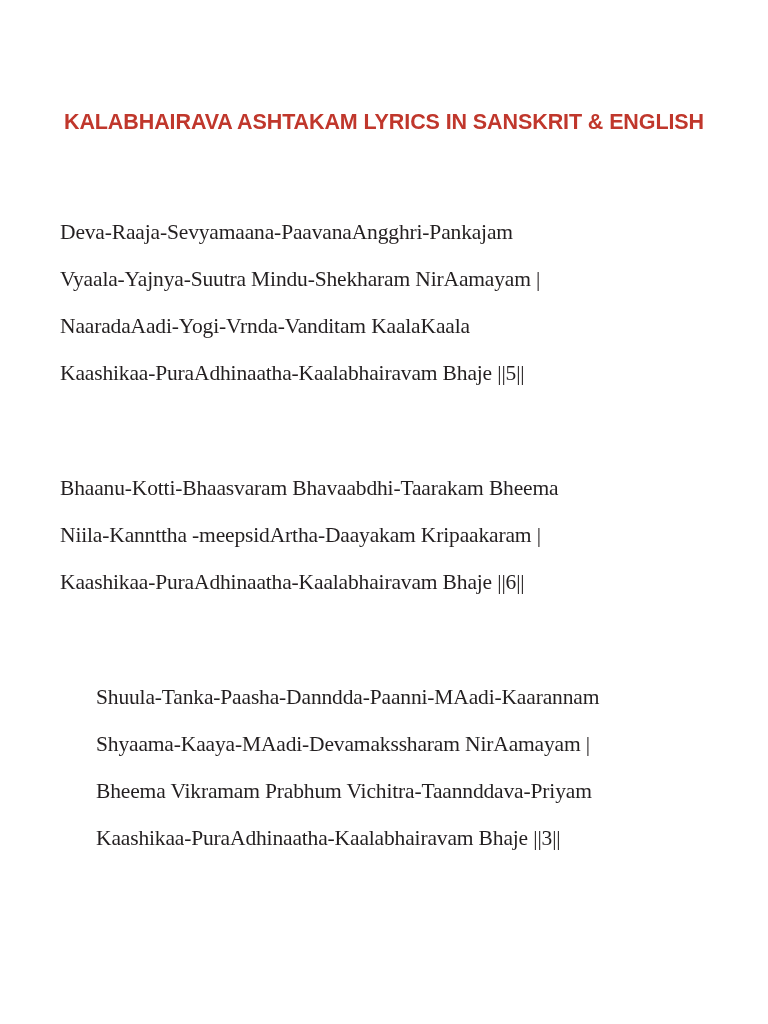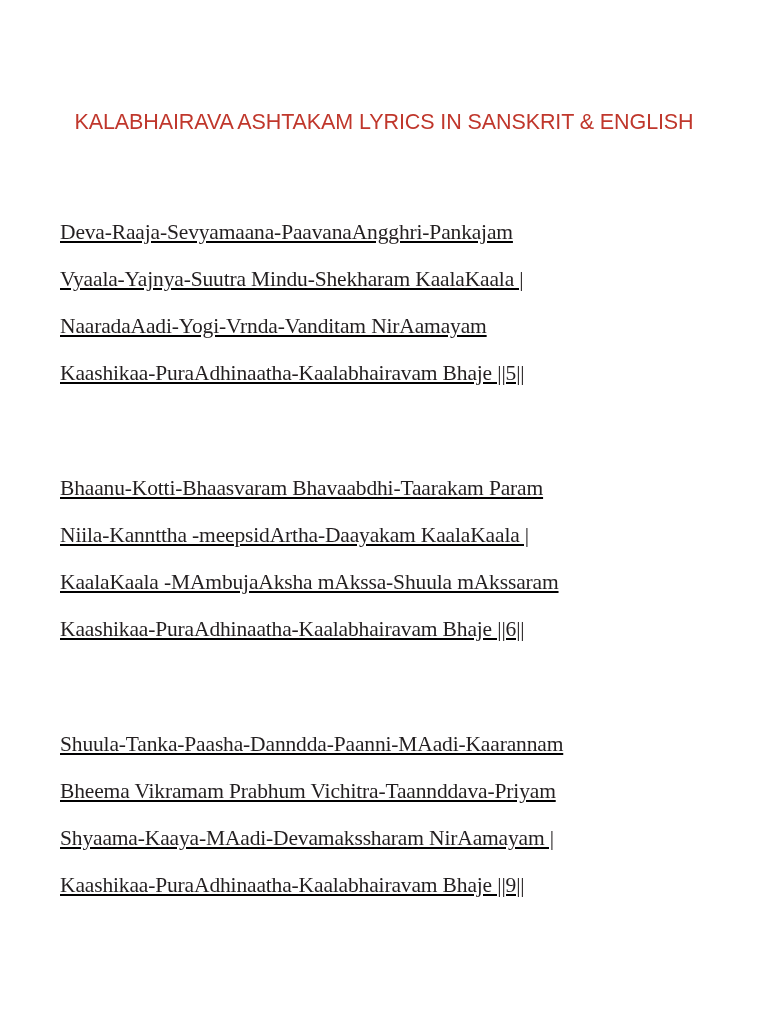--- a/index.html
+++ b/index.html
@@ -23,37 +23,37 @@
   }
   .doc-title {
     position: absolute;
     left: 0;
     right: 0;
     top: 97px;
     text-align: center;
     color: #c0372c;
     font-family: "Liberation Sans", sans-serif;
     font-size: 21.5px;
-    font-weight: 400;
+    font-weight: 700;
     letter-spacing: -0.1px;
     white-space: nowrap;
     line-height: 1.1;
   }
   .lyrics {
     position: absolute;
     left: 60px;
     top: 209px;
     right: 40px;
   }
   .stanza {
     margin: 0 0 68px 0;
-    text-decoration: underline;
   }
   .stanza:last-child {
     margin-bottom: 0;
+    margin-left: 36px;
   }
   .verse-line {
     color: #231f20;
     font-family: "Liberation Serif", "DejaVu Serif", serif;
     font-size: 21.5px;
     font-weight: 400;
     line-height: 47px;
     height: 47px;
     white-space: nowrap;
     letter-spacing: -0.15px;
@@ -63,34 +63,33 @@
 <body>
 
 <div class="page">
 
   <h1 class="doc-title">KALABHAIRAVA ASHTAKAM LYRICS IN SANSKRIT &amp; ENGLISH</h1>
 
   <div class="lyrics">
 
     <div class="stanza">
       <div class="verse-line">Deva-Raaja-Sevyamaana-PaavanaAngghri-Pankajam</div>
-      <div class="verse-line">Vyaala-Yajnya-Suutra Mindu-Shekharam KaalaKaala |</div>
-      <div class="verse-line">NaaradaAadi-Yogi-Vrnda-Vanditam NirAamayam</div>
+      <div class="verse-line">Vyaala-Yajnya-Suutra Mindu-Shekharam NirAamayam |</div>
+      <div class="verse-line">NaaradaAadi-Yogi-Vrnda-Vanditam KaalaKaala</div>
       <div class="verse-line">Kaashikaa-PuraAdhinaatha-Kaalabhairavam Bhaje ||5||</div>
     </div>
 
     <div class="stanza">
-      <div class="verse-line">Bhaanu-Kotti-Bhaasvaram Bhavaabdhi-Taarakam Param</div>
-      <div class="verse-line">Niila-Kannttha -meepsidArtha-Daayakam KaalaKaala |</div>
-      <div class="verse-line">KaalaKaala -MAmbujaAksha mAkssa-Shuula mAkssaram</div>
+      <div class="verse-line">Bhaanu-Kotti-Bhaasvaram Bhavaabdhi-Taarakam Bheema</div>
+      <div class="verse-line">Niila-Kannttha -meepsidArtha-Daayakam Kripaakaram |</div>
       <div class="verse-line">Kaashikaa-PuraAdhinaatha-Kaalabhairavam Bhaje ||6||</div>
     </div>
 
     <div class="stanza">
       <div class="verse-line">Shuula-Tanka-Paasha-Danndda-Paanni-MAadi-Kaarannam</div>
+      <div class="verse-line">Shyaama-Kaaya-MAadi-Devamakssharam NirAamayam |</div>
       <div class="verse-line">Bheema Vikramam Prabhum Vichitra-Taannddava-Priyam</div>
-      <div class="verse-line">Shyaama-Kaaya-MAadi-Devamakssharam NirAamayam |</div>
-      <div class="verse-line">Kaashikaa-PuraAdhinaatha-Kaalabhairavam Bhaje ||9||</div>
+      <div class="verse-line">Kaashikaa-PuraAdhinaatha-Kaalabhairavam Bhaje ||3||</div>
     </div>
 
   </div>
 
 </div>
 
 </body></html>

